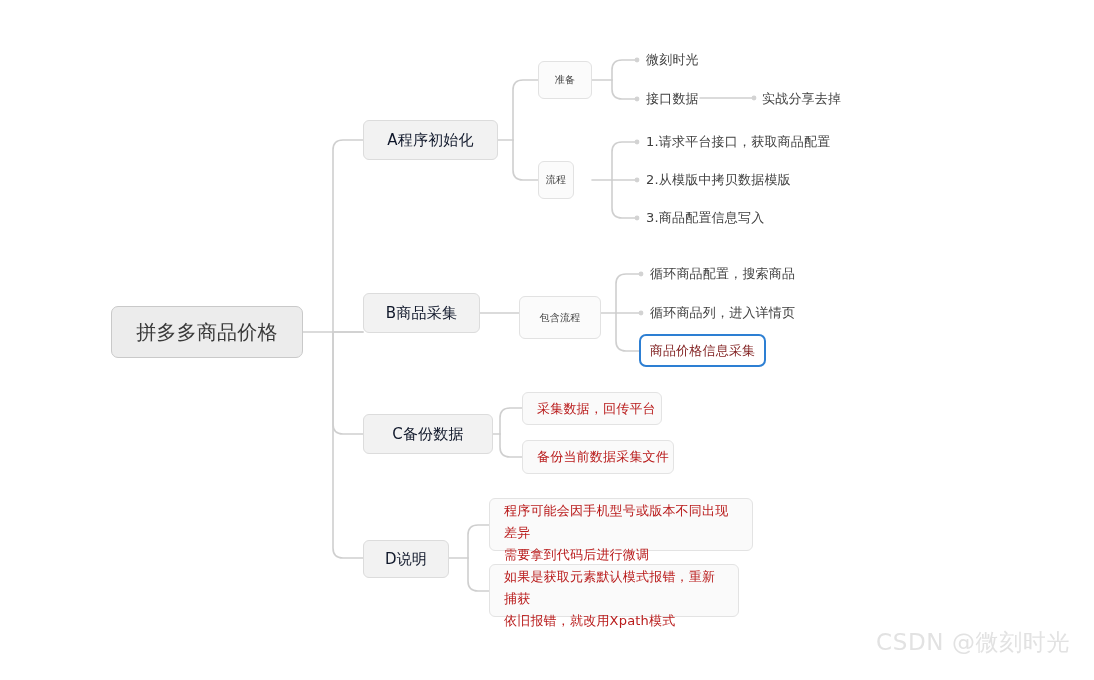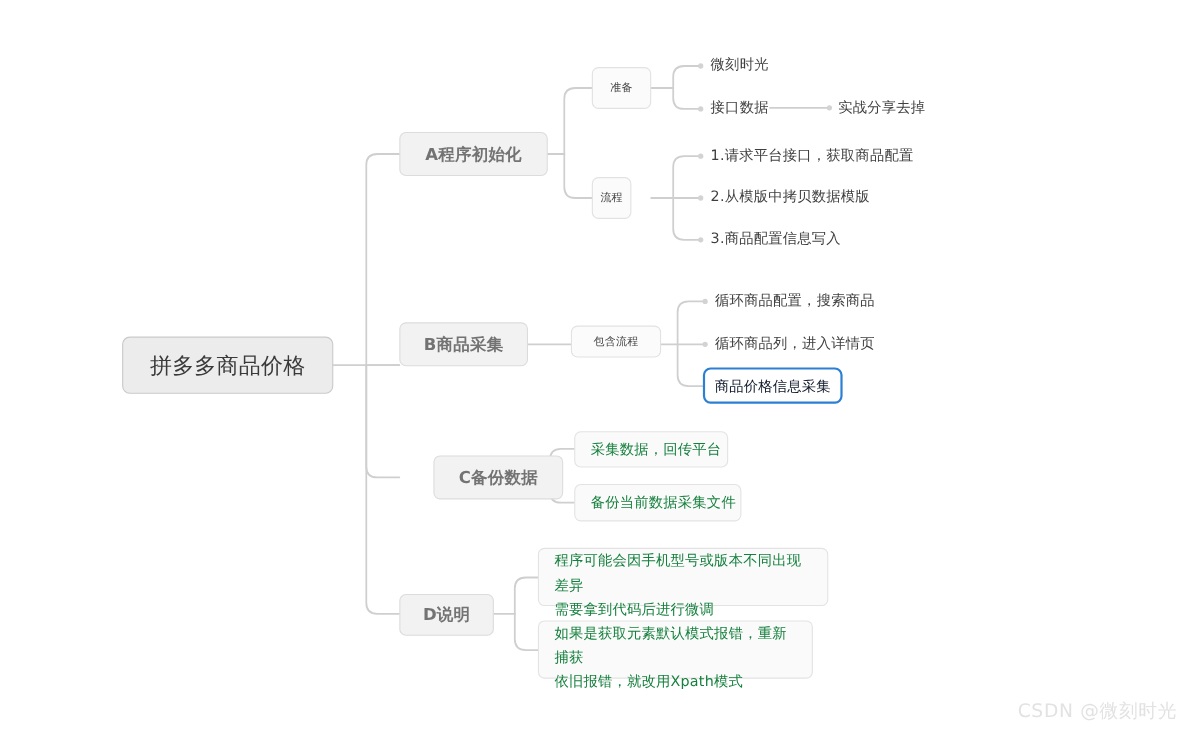--- a/index.html
+++ b/index.html
@@ -51,75 +51,74 @@
     font-size: 20px;
     color: #3a3a3a;
     border-radius: 7px;
   }
 
   
   .node.lvl1 {
     background: #f2f2f2;
     border: 1px solid #dcdcdc;
     font-size: 15px;
-    color: #737373;
-    font-weight: bold;
+    color: #0f172a;
   }
 
   
   .node.lvl2 {
     background: #fbfbfb;
     border: 1px solid #e2e2e2;
     font-size: 10px;
     color: #444444;
   }
 
   
   .node.boxleaf {
     background: #fafafa;
     border: 1px solid #e3e3e3;
     font-size: 13px;
-    color: #15803d;
+    color: #b91c1c;
     justify-content: flex-start;
     padding: 0 14px;
   }
 
   .node.boxleaf.multiline {
     display: block;
     padding: 1px 14px 0 14px;
     line-height: 22px;
     white-space: normal;
   }
 
   
   .node.highlight {
     background: #ffffff;
     border: 2px solid #2d7fd3;
     border-radius: 7px;
     font-size: 13px;
-    color: #0f172a;
+    color: #7f1d1d;
     font-family: Liberation Serif, serif;
   }
 
   
   .leaf-text {
     position: absolute;
     font-size: 13px;
     color: #3f3f3f;
     white-space: nowrap;
     line-height: 18px;
     letter-spacing: 0.2px;
   }
 
   
   #watermark {
     position: absolute;
     right: 24px;
     bottom: 22px;
-    font-size: 17px;
+    font-size: 23px;
     color: #e2e2e2;
     letter-spacing: 0.6px;
     white-space: nowrap;
     user-select: none;
   }
 </style>
 </head>
 <body>
 
 <div id="canvas">
@@ -174,29 +173,29 @@
       <path d="M468 558 L468 581 Q468 591 478 591 L489 591"></path>
     </g>
   </svg>
 
   <div class="node root" style="left:111px; top:306px; width:192px; height:52px;text-align:center;">拼多多商品价格</div>
 
   <div class="node lvl1" style="left:363px; top:120px; width:135px; height:40px;">A程序初始化</div>
 
   <div class="node lvl1" style="left:363px; top:293px; width:117px; height:40px;">B商品采集</div>
 
-  <div class="node lvl1" style="left:363px; top:414px; width:118px; height:40px;margin-left:31px;">C备份数据</div>
+  <div class="node lvl1" style="left:363px; top:414px; width:130px; height:40px;">C备份数据</div>
 
   <div class="node lvl1" style="left:363px; top:540px; width:86px; height:38px;">D说明</div>
 
   <div class="node lvl2" style="left:538px; top:61px; width:54px; height:38px;">准备</div>
 
   <div class="node lvl2" style="left:538px; top:161px; width:36px; height:38px;">流程</div>
 
-  <div class="node lvl2" style="left:519px; top:296px; width:82px; height:29px;">包含流程</div>
+  <div class="node lvl2" style="left:519px; top:296px; width:82px; height:43px;">包含流程</div>
 
   <div class="leaf-text" style="left:646px; top:51px;">微刻时光</div>
 
   <div class="leaf-text" style="left:646px; top:90px;">接口数据</div>
 
   <div class="leaf-text" style="left:762px; top:90px;">实战分享去掉</div>
 
   <div class="leaf-text" style="left:646px; top:133px;text-align:center;">1.请求平台接口，获取商品配置</div>
 
   <div class="leaf-text" style="left:646px; top:171px;">2.从模版中拷贝数据模版</div>

